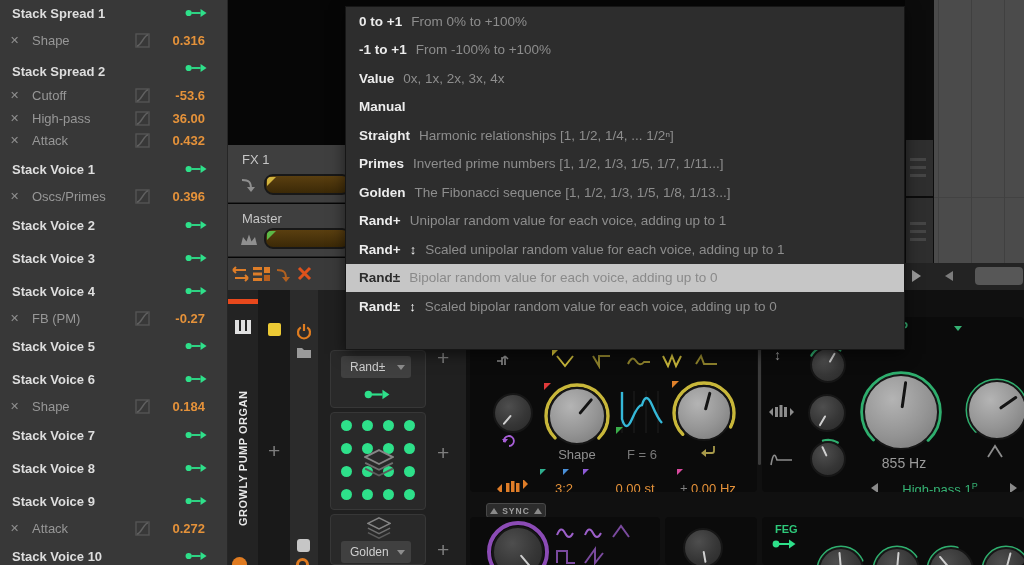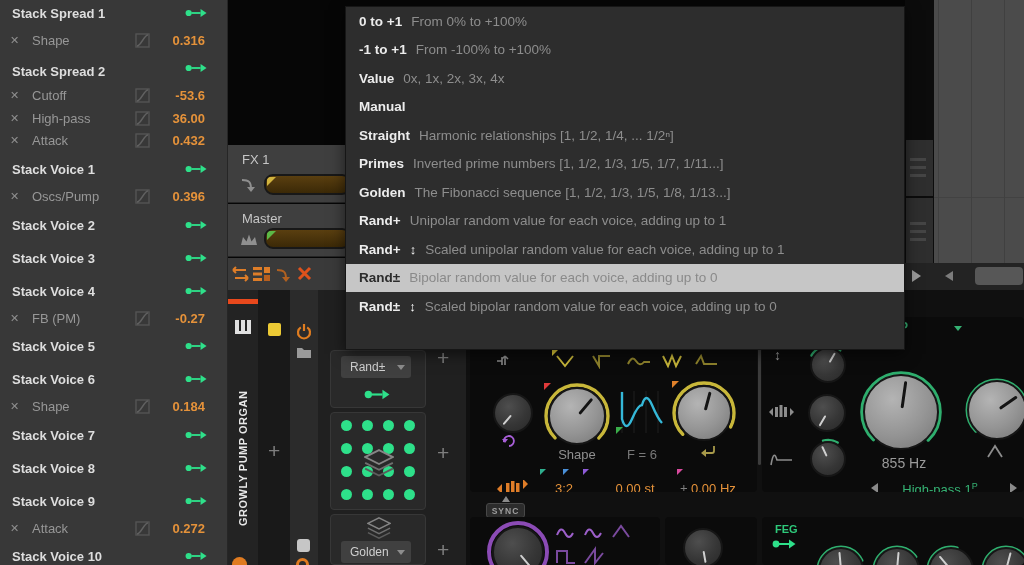--- a/index.html
+++ b/index.html
@@ -83,22 +83,22 @@
   .panel{position:absolute;background:#0b0b0b;border-radius:4px;overflow:hidden;}
   .plabel{position:absolute;color:#8f8f8f;font-size:13px;text-align:center;}
   .onum{position:absolute;color:#e5923a;font-size:13px;text-align:center;white-space:nowrap;}
   .flag{position:absolute;width:0;height:0;border-right:7px solid transparent;}
   .knob{position:absolute;border-radius:50%;border:2px solid #161616;}
   .knob.light{background:radial-gradient(circle at 38% 32%,#b4b4b4,#949494 55%,#757575);}
   .knob.darkk{background:radial-gradient(circle at 38% 32%,#4e4e4e,#363636 55%,#282828);}
   .pw{position:absolute;inset:0;}
   .pw i{position:absolute;left:50%;top:7%;width:3px;height:38%;margin-left:-1.5px;background:#141414;border-radius:2px;}
   .darkk .pw i{background:#cfcfcf;width:2px;height:34%;margin-left:-1px;}
-  #syncbadge{position:absolute;left:258px;top:213px;width:39px;height:15px;background:#2c2c2c;border:1px solid #484848;border-radius:3px;
-             display:flex;align-items:center;justify-content:center;gap:4px;flex-direction:column;}
+  #syncbadge{position:absolute;left:258px;top:213px;width:60px;height:15px;background:#2c2c2c;border:1px solid #484848;border-radius:3px;
+             display:flex;align-items:center;justify-content:center;gap:4px;}
   #syncbadge .up{width:0;height:0;border-left:4px solid transparent;border-right:4px solid transparent;border-bottom:6px solid #8a8a8a;}
   #syncbadge .stx{color:#9f9f9f;font-size:8.5px;font-weight:700;letter-spacing:1px;}
   .greenlbl{position:absolute;color:#2ec97a;font-size:11px;font-weight:700;}
   .ftype{position:absolute;color:#35b273;font-size:13px;text-align:center;white-space:nowrap;}
   .ftype sup{font-size:9px;}
   .gtext{position:absolute;color:#35b273;font-size:12px;font-weight:700;}
   .fcaret{position:absolute;width:0;height:0;border-left:4px solid transparent;border-right:4px solid transparent;border-top:5px solid #35b273;}
   .tri-l2{position:absolute;width:0;height:0;border-top:5px solid transparent;border-bottom:5px solid transparent;border-right:7px solid #8a8a8a;}
   .tri-r2{position:absolute;width:0;height:0;border-top:5px solid transparent;border-bottom:5px solid transparent;border-left:7px solid #8a8a8a;}
   .udglyph{position:absolute;color:#9a9a9a;font-size:14px;}
@@ -181,21 +181,21 @@
 
     <div class="srow source" style="top: 158px;">
       <span class="rlabel">Stack Voice 1</span>
       <svg class="modarrow" width="22" height="10">
           <use href="#sym-modarrow"></use>
         </svg>
     </div>
 
     <div class="srow target" style="top: 185px;">
       <span class="xicon">✕</span>
-      <span class="rlabel">Oscs/Pump</span>
+      <span class="rlabel">Oscs/Primes</span>
       <svg class="curveicon" width="15" height="15">
           <use href="#sym-curve"></use>
         </svg>
       <span class="tvalue">0.396</span>
     </div>
 
     <div class="srow source" style="top: 214px;">
       <span class="rlabel">Stack Voice 2</span>
       <svg class="modarrow" width="22" height="10">
           <use href="#sym-modarrow"></use>

